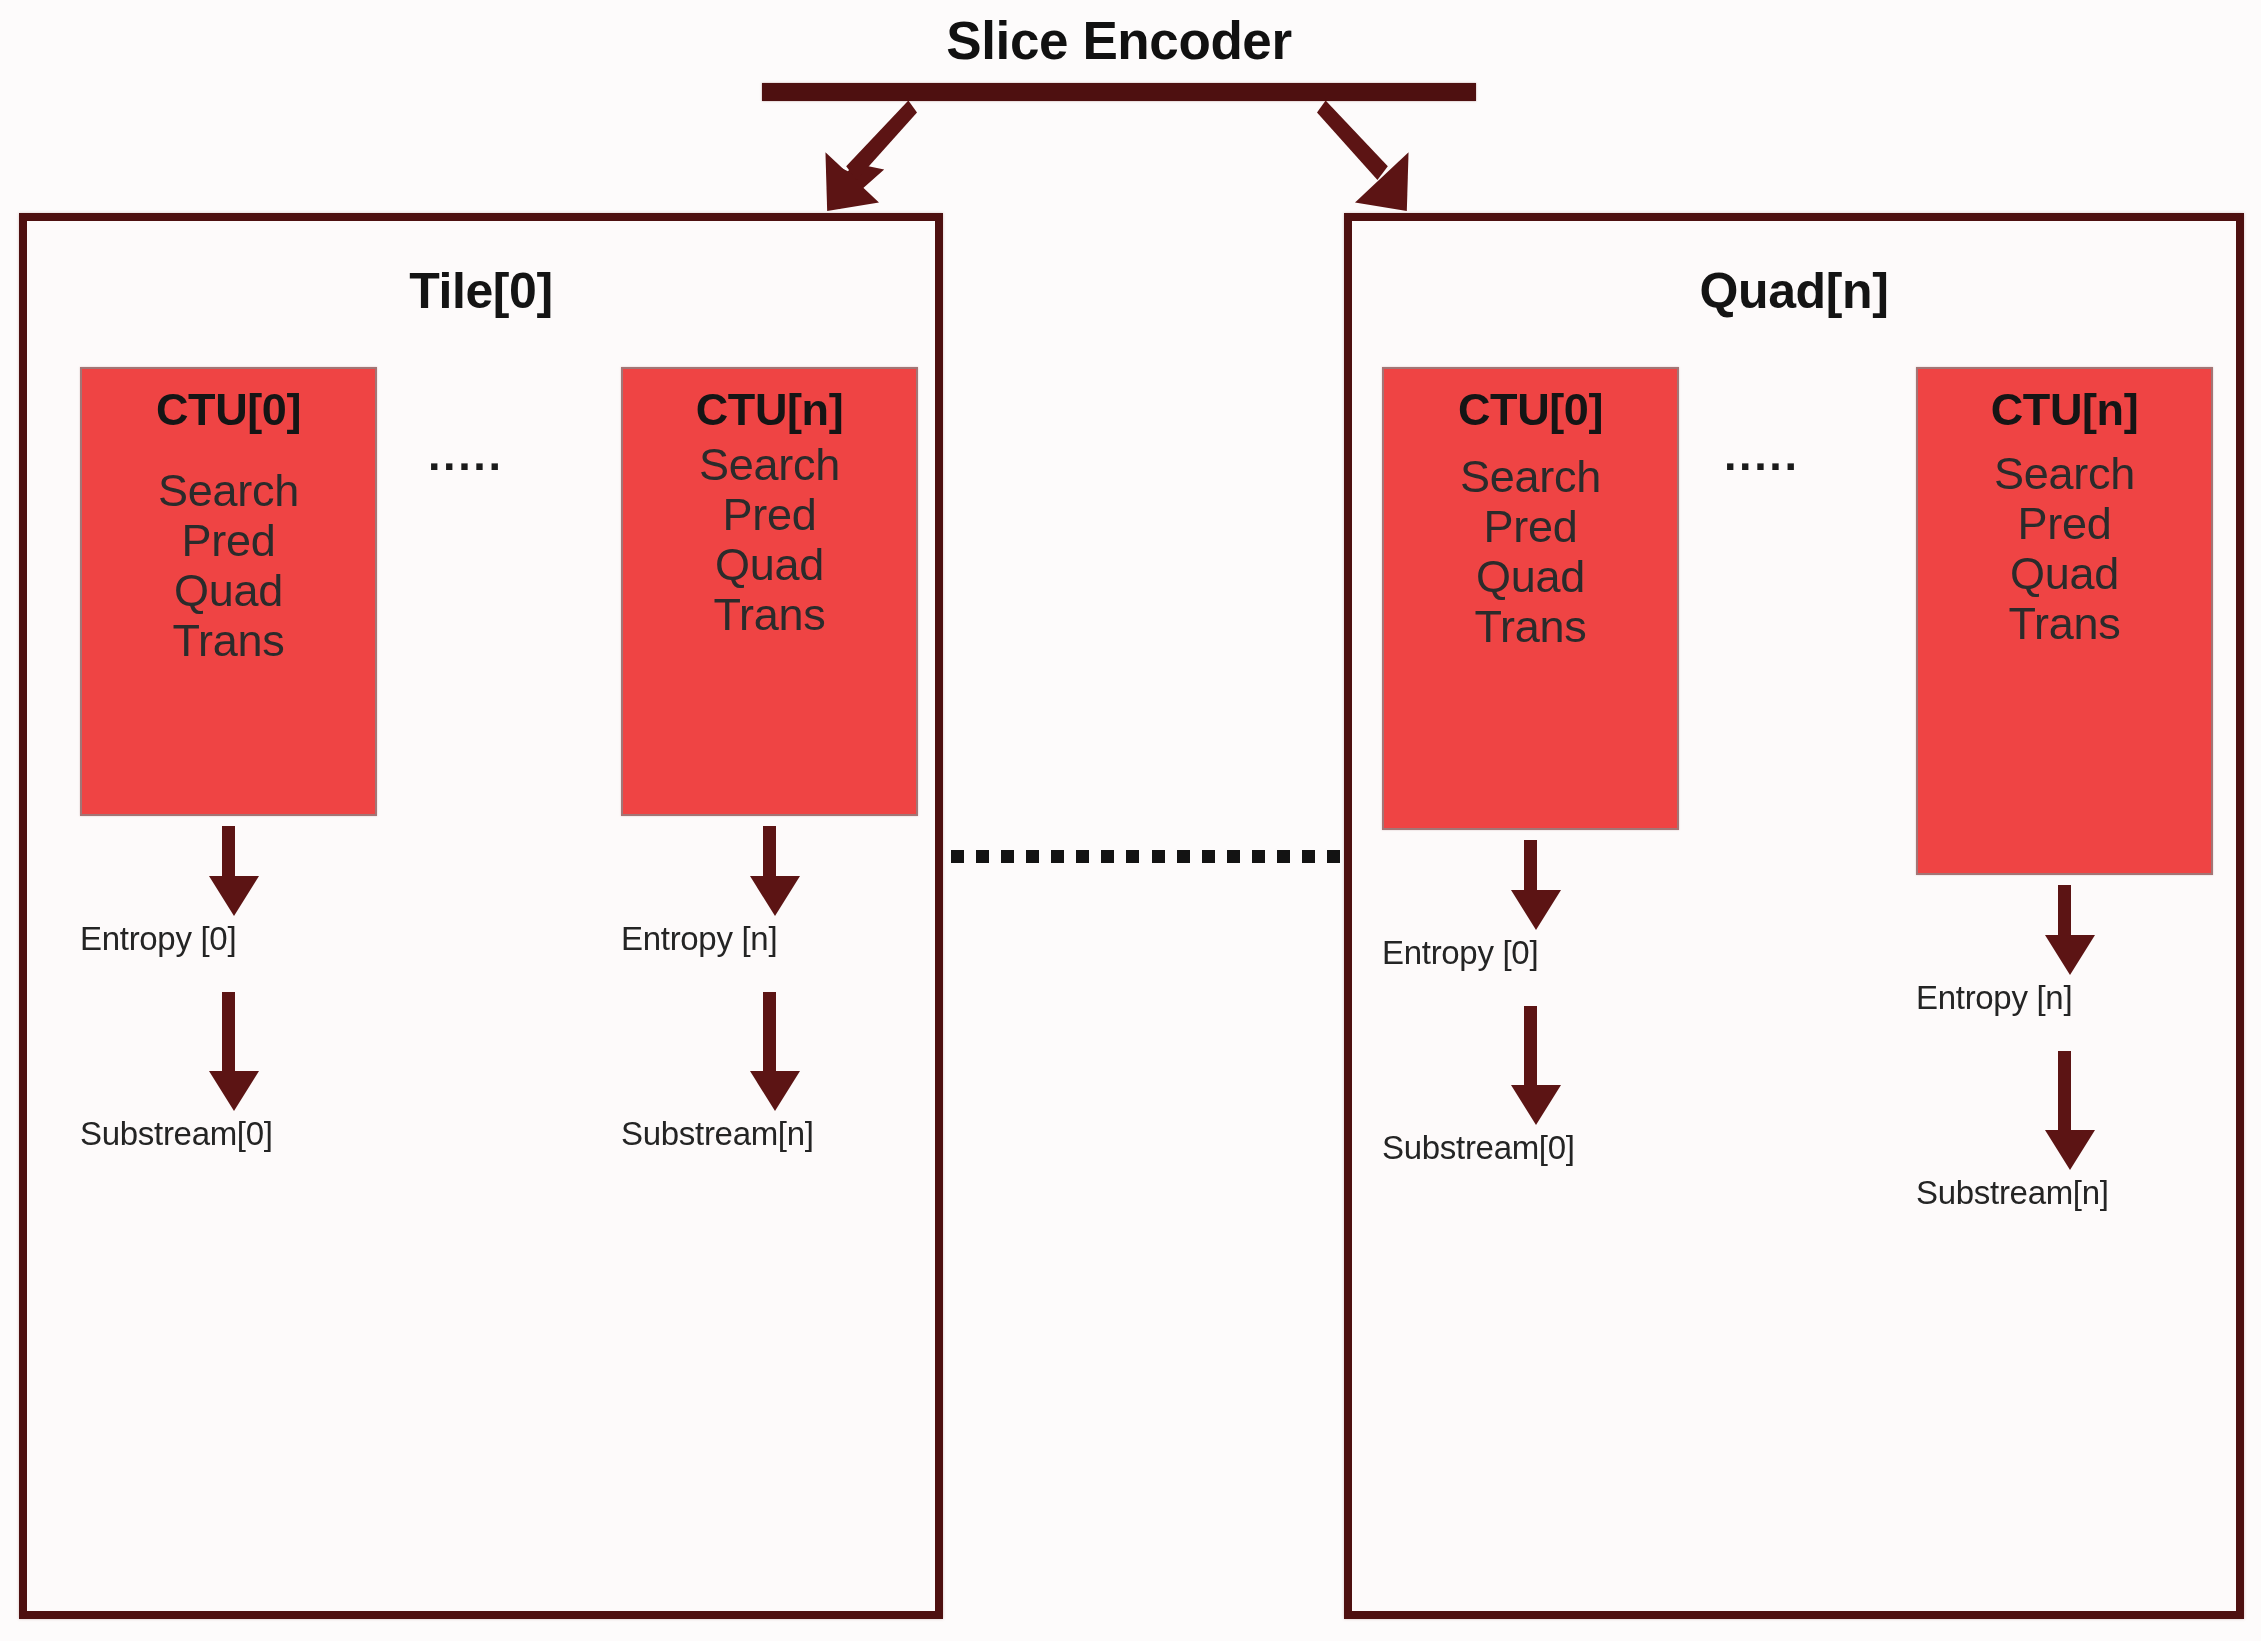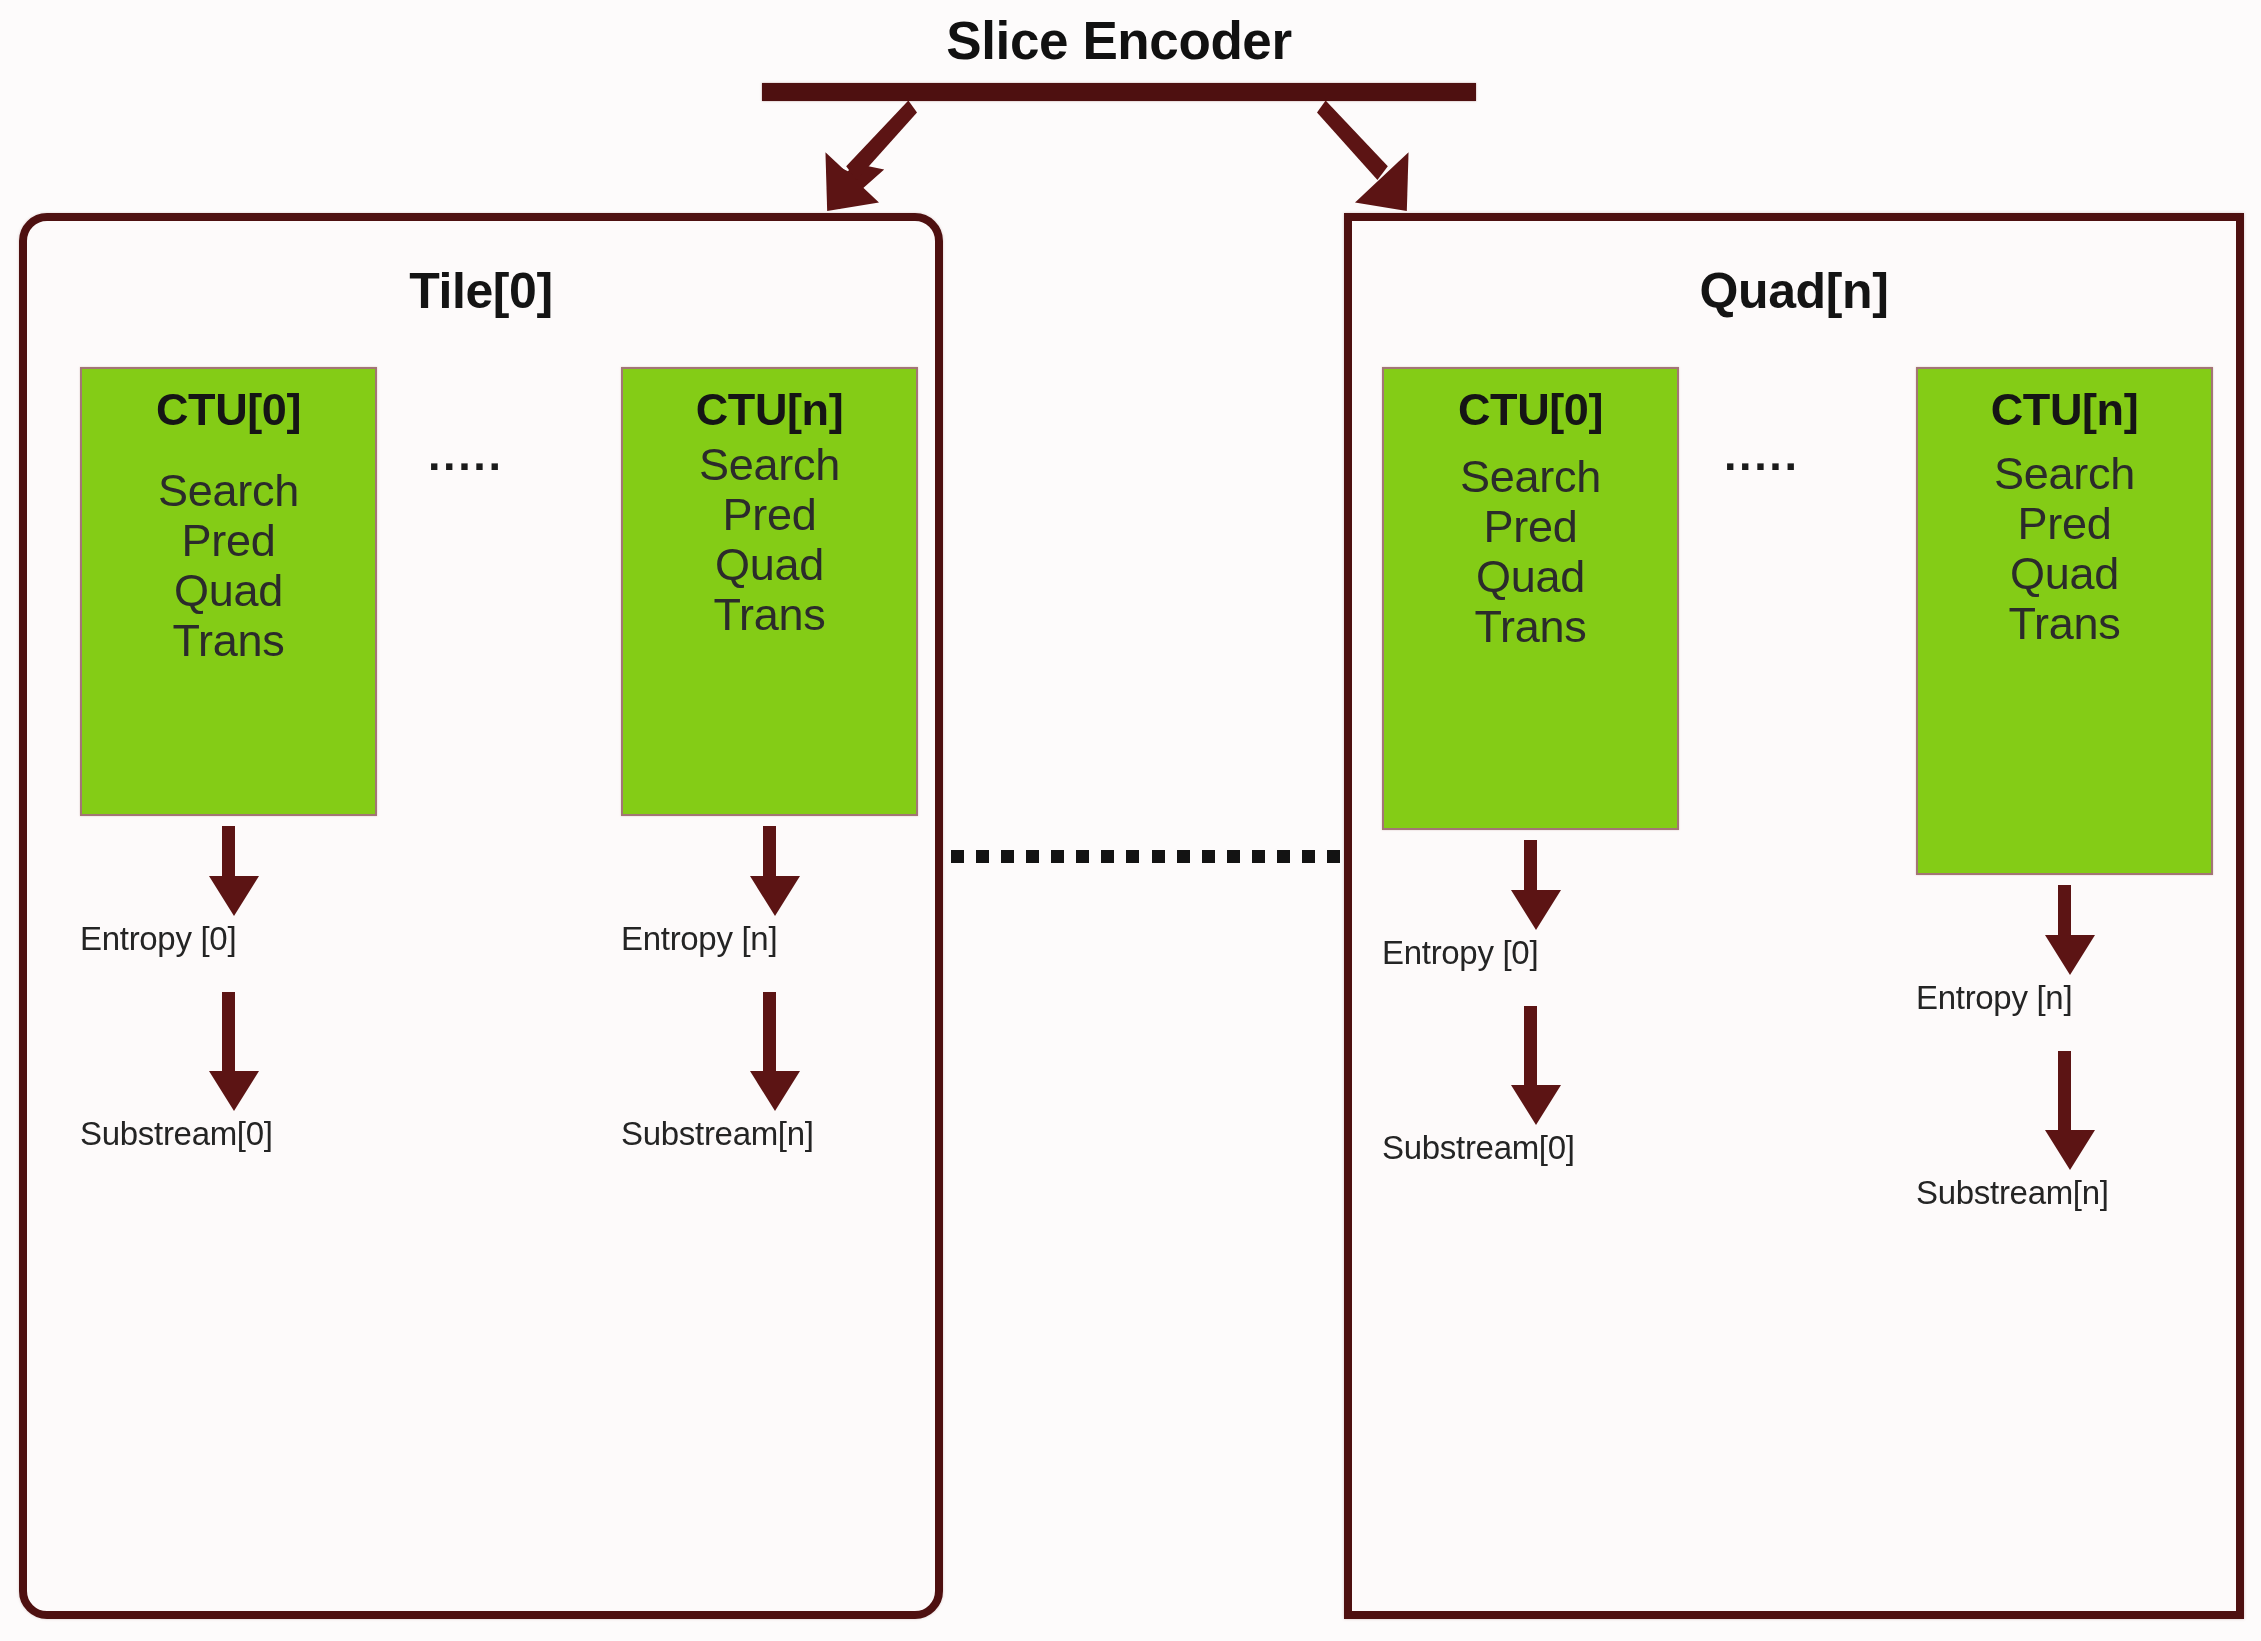--- a/index.html
+++ b/index.html
@@ -51,21 +51,21 @@
   
   .tile {
     position: absolute;
     top: 213px;
     height: 1406px;
     background: #fdfafa;
     border: 8.6px solid #4e1010;
     box-sizing: border-box;
     box-shadow: 0 0 2.6px rgba(140,90,90,0.35);
   }
-  #tile-0 { left: 19px;   width: 924px; border-radius: 28px; }
+  #tile-0 { left: 19px;   width: 924px; }
   #tile-n { left: 1344px; width: 900px; }
 
   .tile-label {
     position: absolute;
     left: 0;
     right: 0;
     top: 41px;
     text-align: center;
     font-size: 50px;
     font-weight: bold;
@@ -82,21 +82,21 @@
   }
   #tile-0 .ctu-col-first { left: 53px; }
   #tile-0 .ctu-col-last  { left: 594px; }
   #tile-n .ctu-col-first { left: 30px; }
   #tile-n .ctu-col-last  { left: 564px; }
 
   .ctu-box {
     position: relative;
     box-sizing: border-box;
     border: 2.6px solid #a37575;
-    background: #84cc16;
+    background: #ef4444;
     padding-top: 13.8px;
     padding-bottom: 12px;
     box-shadow: 0 0 1.7px rgba(170,120,120,0.4);
   }
   .ctu-title {
     text-align: center;
     font-size: 45px;
     font-weight: bold;
     color: #151515;
     line-height: 1.2;

